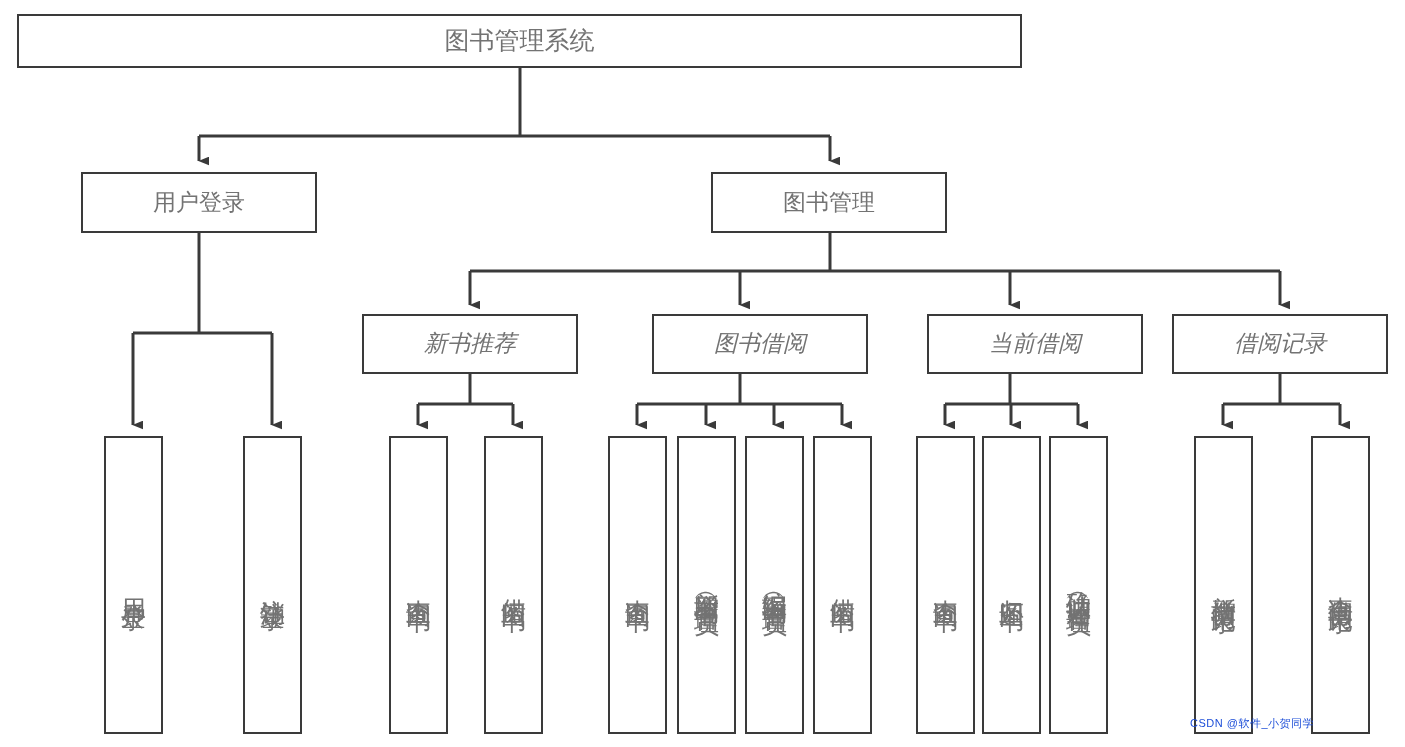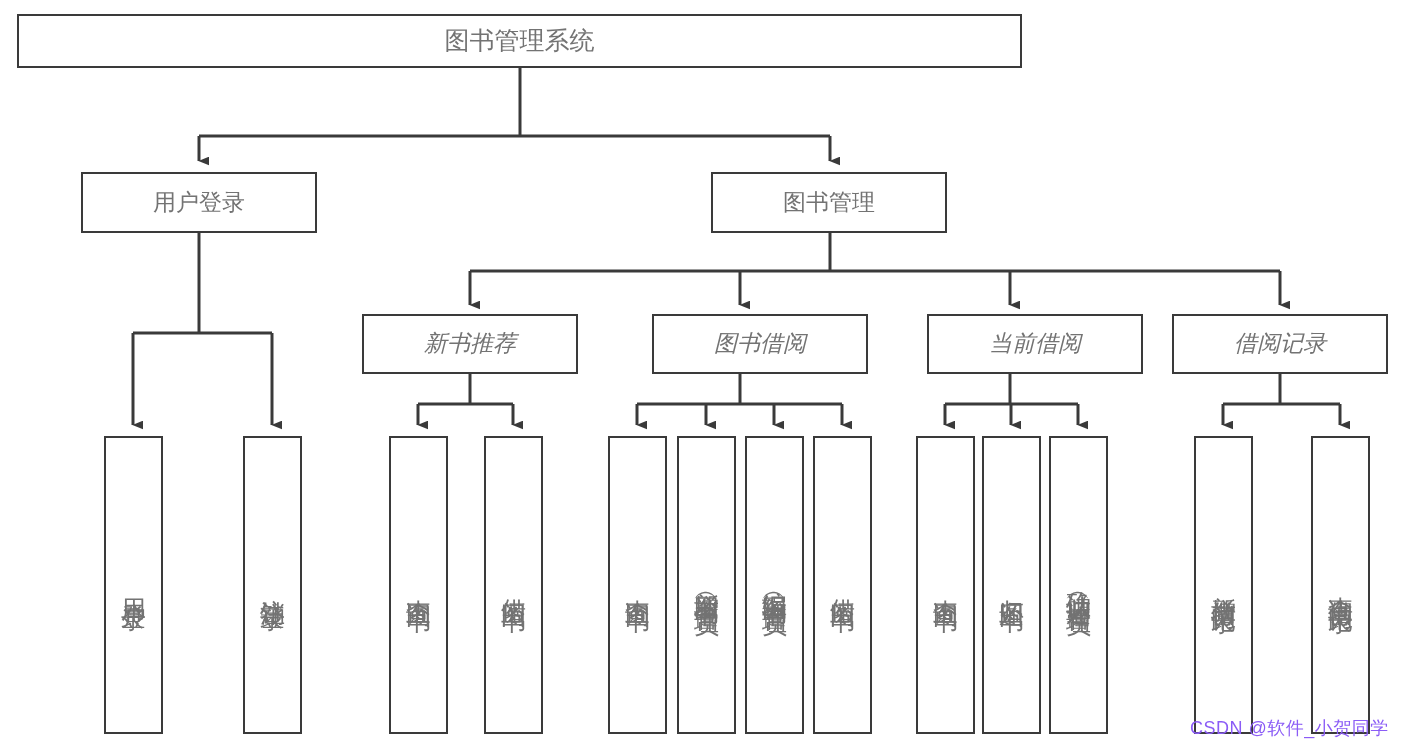--- a/index.html
+++ b/index.html
@@ -50,22 +50,22 @@
   }
   .node-leaf .node-label {
     writing-mode: vertical-rl;
     text-orientation: upright;
     font-size: 25px;
     letter-spacing: 3px;
     line-height: 1;
   }
   .watermark {
     position: absolute;
-    color: #8b5cf6;
-    font-size: 18px;
+    color: #1d4ed8;
+    font-size: 11px;
     white-space: nowrap;
     letter-spacing: 0.5px;
     text-align: center;
   }
 </style>
 </head>
 <body>
 
 <div id="diagram-root">
 

